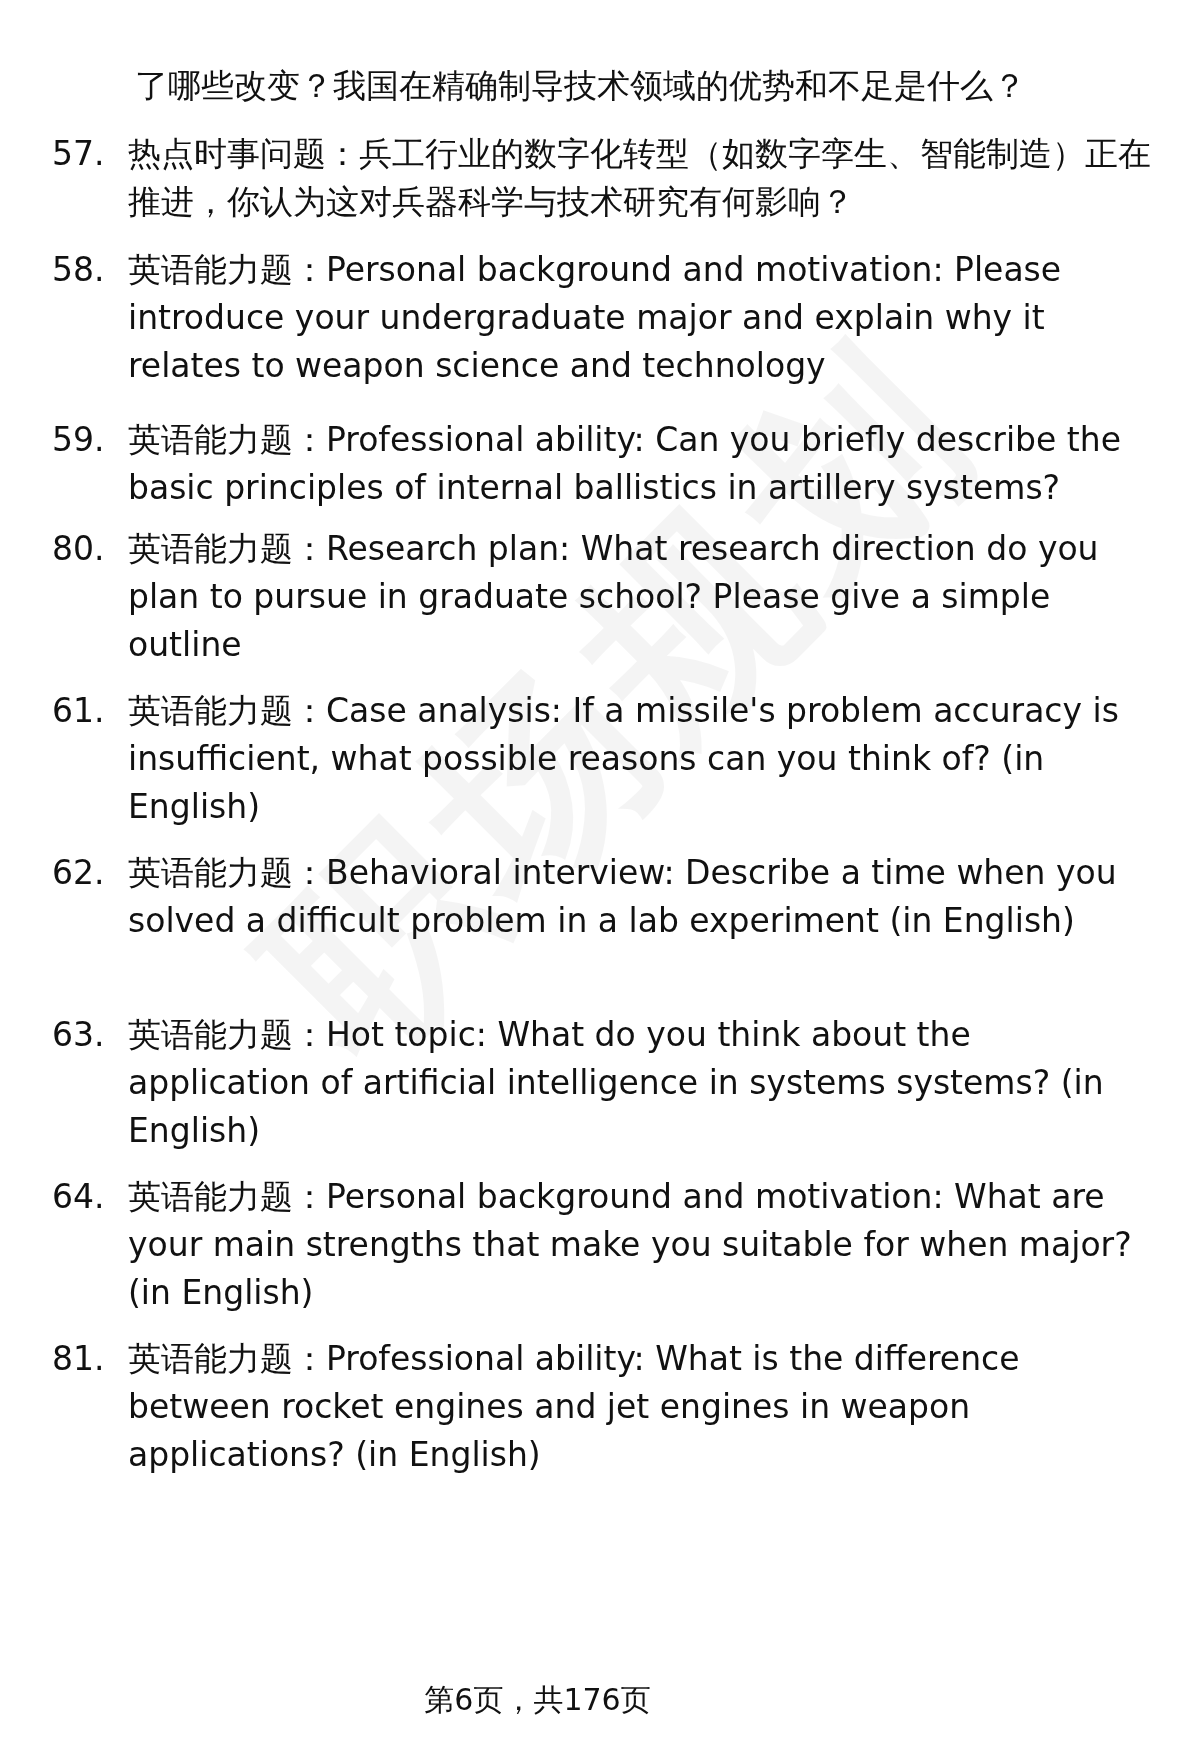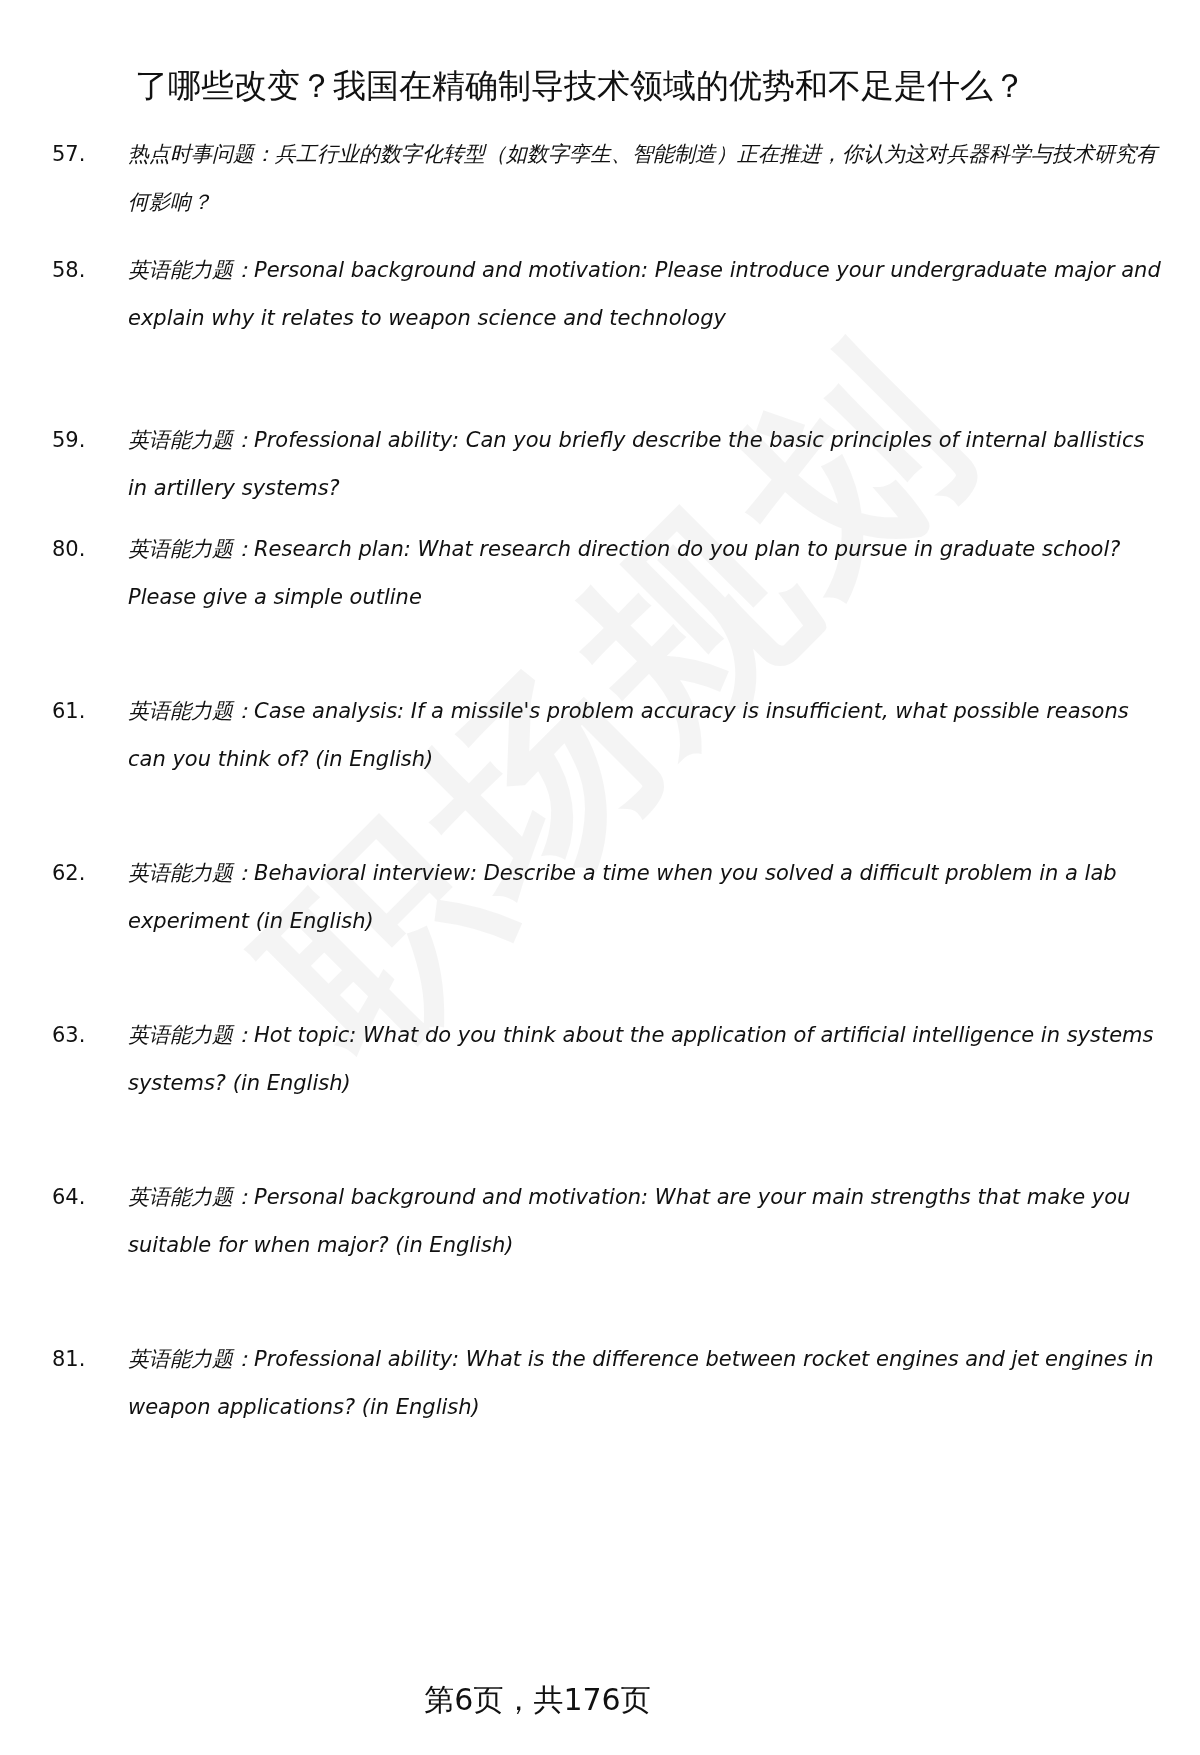--- a/index.html
+++ b/index.html
@@ -3,23 +3,23 @@
 <meta charset="utf-8">
 <style>
   html, body { margin: 0; padding: 0; background: #ffffff; }
   body { width: 1200px; height: 1755px; position: relative; overflow: hidden;
          font-family: "DejaVu Sans", "Liberation Sans", sans-serif; color: #111; }
   .page { position: absolute; left: 0; top: 0; width: 1200px; height: 1755px; }
   .watermark { position: absolute; left: 180px; top: 560px; font-size: 210px;
                color: rgba(0,0,0,0.045); transform: rotate(-45deg); white-space: nowrap;
                font-weight: bold; pointer-events: none; letter-spacing: 10px; }
   .carry { position: absolute; left: 111px; top: 62px; font-size: 33px; line-height: 48px; margin-left: 24px; }
-  .item { position: absolute; left: 52px; width: 1110px; font-size: 21px; line-height: 48px; }
+  .item { position: absolute; left: 52px; width: 1110px; font-size: 33px; line-height: 48px; }
   .num { position: absolute; left: 0; top: 0; width: 76px; }
-  .txt { display: block; margin-left: 76px; font-style: italic; }
+  .txt { display: block; margin-left: 76px; }
   .footer { position: absolute; top: 1680px; width: 1075px; text-align: center; font-size: 30px; }
 </style>
 </head>
 <body>
 
 <div class="page">
   <div class="watermark">职场规划</div>
 
   <div class="carry">了哪些改变？我国在精确制导技术领域的优势和不足是什么？</div>
 

